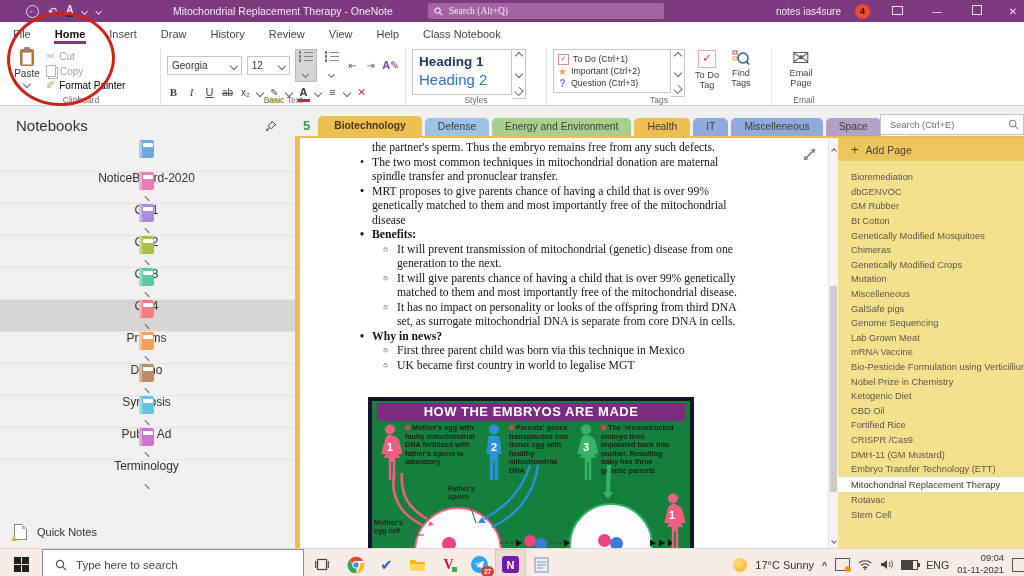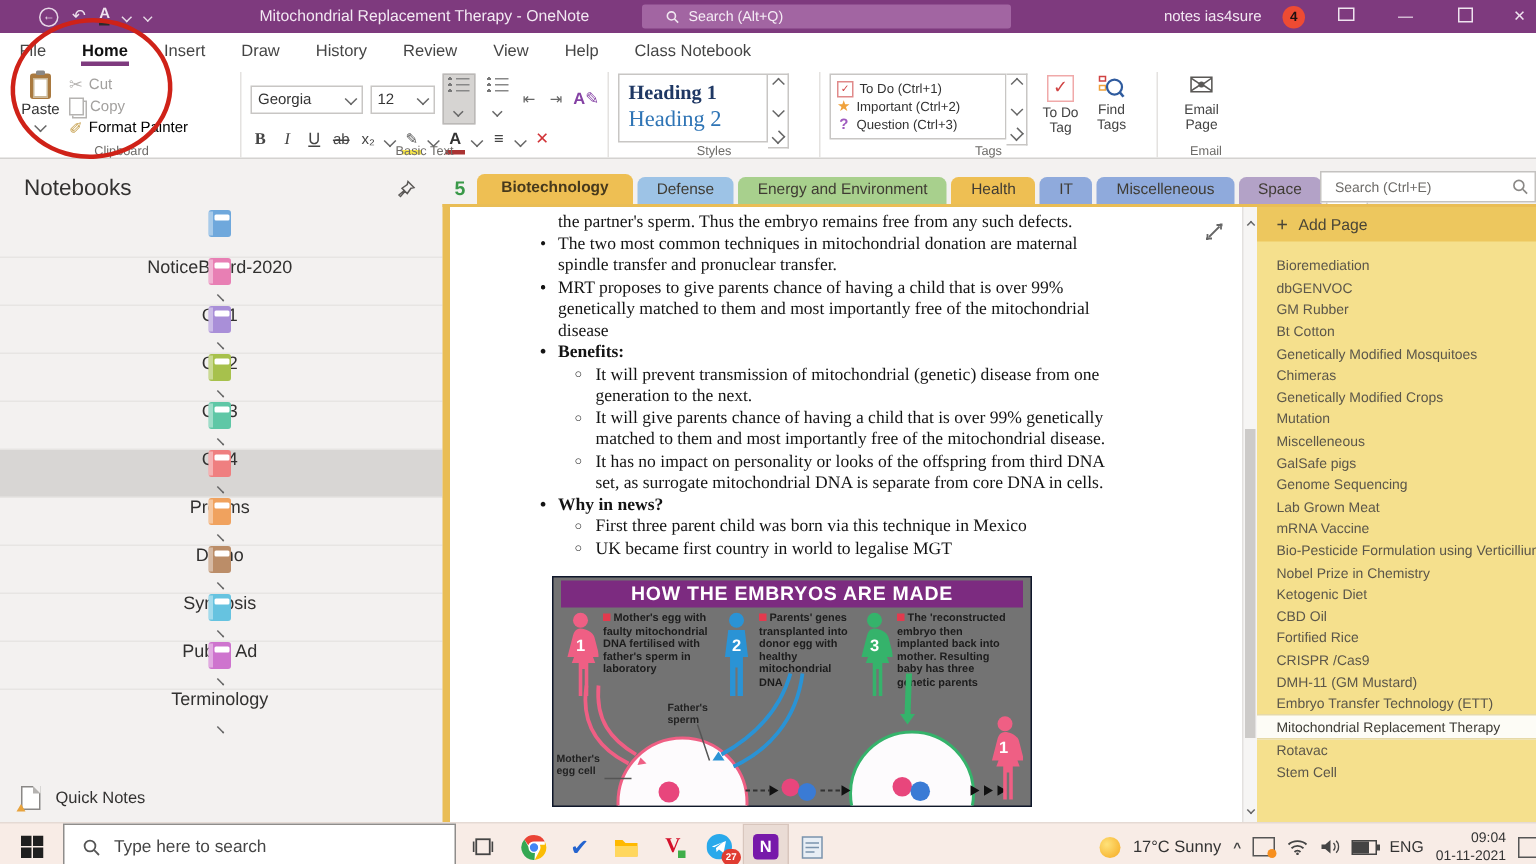--- a/index.html
+++ b/index.html
@@ -10,21 +10,21 @@
   .titlebar{height:22px;background:#7e3a7e;display:flex;align-items:center;color:#f0e4f0;position:relative;}
   .qa-icons{display:flex;align-items:center;gap:9px;padding-left:26px;}
   .qa{font-size:11px;line-height:1;color:#efe2ef;cursor:default;display:inline-flex;align-items:center;}
   .qa-back{width:11px;height:11px;border:1px solid #e7d6e7;border-radius:50%;font-size:8px;justify-content:center;}
   .qa-a{font-weight:bold;border-bottom:2px solid #2b2b2b;font-size:10px;}
   .chev{display:inline-block;width:5px;height:5px;border-right:1.3px solid #666;border-bottom:1.3px solid #666;transform:rotate(45deg);}
   .chev.up{transform:rotate(225deg);}
   .chev.white{border-color:#e8dce8;width:4px;height:4px;}
   .tb-title{position:absolute;left:173px;font-size:10.5px;color:#f3e9f3;white-space:nowrap;}
   .tb-search{position:absolute;left:428px;top:3px;width:230px;height:16px;background:#a265a2;border-radius:2px;
-    display:flex;align-items:center;gap:6px;padding-left:16px;font-size:9.5px;color:#f5ecf5;}
+    display:flex;align-items:center;gap:6px;padding-left:6px;font-size:9.5px;color:#f5ecf5;font-family:Liberation Serif, serif;}
   .tb-right{position:absolute;right:0;top:0;height:22px;display:flex;align-items:center;gap:14px;padding-right:2px;}
   .tb-account{font-size:10px;color:#f3e9f3;}
   .tb-badge{width:15px;height:15px;border-radius:50%;background:#ee4b33;color:#201010;font-size:9px;font-weight:bold;
     display:inline-flex;align-items:center;justify-content:center;}
   .winbtn{width:26px;text-align:center;font-size:10px;color:#efe3ef;}
   .win-max{display:inline-block;width:8px;height:8px;border:1px solid #efe3ef;}
 
   
   .ribbon-tabs{height:23px;background:#fff;display:flex;align-items:center;padding-left:12px;gap:22px;position:relative;}
   .rtab{font-size:11px;color:#454545;white-space:nowrap;padding:4px 1px;}
@@ -60,21 +60,21 @@
     linear-gradient(#888,#888) 6px 2px/9px 1.4px no-repeat,
     linear-gradient(#888,#888) 6px 6px/9px 1.4px no-repeat,
     linear-gradient(#888,#888) 6px 10px/9px 1.4px no-repeat;background-repeat:no-repeat;}
   .ic-indent{font-size:10px;color:#666;}
   .strike{text-decoration:line-through;font-size:10px;}
   .hl-pen{display:inline-block;position:relative;font-size:10px;color:#555;}
   .hl-pen:after{content:"";position:absolute;left:0;right:0;bottom:-2px;height:3px;background:#f7e64a;}
   .fc-a{display:inline-block;position:relative;font-weight:bold;font-size:11px;color:#333;}
   .fc-a:after{content:"";position:absolute;left:0;right:0;bottom:-2px;height:3px;background:#a33;}
   .red-x{color:#d13438;font-weight:bold;font-size:11px;}
-  .styles-box{width:86px;height:40px;border:1px solid #c8c6c4;background:#fff;padding:2px 6px;display:flex;flex-direction:column;justify-content:center;font-family:Liberation Serif, serif;}
+  .styles-box{width:86px;height:40px;border:1px solid #c8c6c4;background:#fff;padding:2px 6px;display:flex;flex-direction:column;justify-content:center;}
   .h1{font-size:13.5px;font-weight:bold;color:#1f3864;line-height:1.25;}
   .h2{font-size:15px;color:#2e74b5;line-height:1.25;}
   .scroll-strip{width:13px;height:42px;border:1px solid #c8c6c4;border-left:none;display:flex;flex-direction:column;
     align-items:center;justify-content:space-between;padding:3px 0;background:#fff;}
   .tagbox{width:108px;height:40px;border:1px solid #c8c6c4;background:#fff;padding:1px 4px;display:flex;flex-direction:column;justify-content:center;gap:1px;}
   .tag-row{display:flex;align-items:center;gap:4px;font-size:8.8px;color:#333;white-space:nowrap;}
   .tg-check{width:9px;height:9px;border:1px solid #e08a8a;color:#d04343;font-size:7px;display:inline-flex;align-items:center;justify-content:center;flex:none;}
   .tg-star{color:#f0a23c;font-size:10px;flex:none;}
   .tg-q{color:#a05bbf;font-weight:bold;font-size:10px;flex:none;width:9px;text-align:center;}
   .big-btn{width:34px;display:flex;flex-direction:column;align-items:center;font-size:9.2px;color:#444;text-align:center;
@@ -116,22 +116,22 @@
   .note-text{margin:3px 0 0 58px;width:380px;font-family:"Liberation Serif","DejaVu Serif",serif;
     font-size:11.7px;line-height:1.24;color:#141414;}
   .nt-plain{padding-left:14px;}
   .nt-b1{position:relative;padding-left:14px;}
   .nt-b1 .mk{position:absolute;left:2px;top:0;}
   .nt-b2{position:relative;padding-left:39px;}
   .nt-b2 .mk{position:absolute;left:25px;top:1px;font-size:8.5px;}
   .bold{font-weight:bold;}
 
   
-  .infographic{position:relative;margin:11px 0 0 68px;width:318px;height:152px;overflow:hidden;
-    background:#737373;border:1px solid #0f172a;}
+  .infographic{position:relative;margin:24px 0 0 68px;width:318px;height:152px;overflow:hidden;
+    background:#15803d;border:4px solid #0f172a;}
   .ig-title{margin:2px 5px 0;background:#7c2b80;color:#fff;font-weight:bold;font-size:13px;text-align:center;
     letter-spacing:.5px;padding:1px 0 2px;}
   .ig-steps{display:flex;padding:3px 2px 0 6px;gap:3px;position:relative;z-index:2;}
   .ig-step{display:flex;gap:3px;}
   .ig-fig{position:relative;width:24px;height:58px;flex:none;}
   .ig-num{position:absolute;top:17px;left:0;right:0;text-align:center;color:#fff;font-weight:bold;font-size:11px;}
   .ig-text{font-size:7.3px;font-weight:bold;color:#1c1c1c;line-height:1.18;}
   .ig-text .sq{display:inline-block;width:5px;height:5px;background:#e23a4e;margin-right:2px;}
   .ig-w1{width:74px;} .ig-w2{width:62px;} .ig-w3{width:77px;}
   .ig-circle{position:absolute;border-radius:50%;background:#fdfbfd;z-index:1;}

